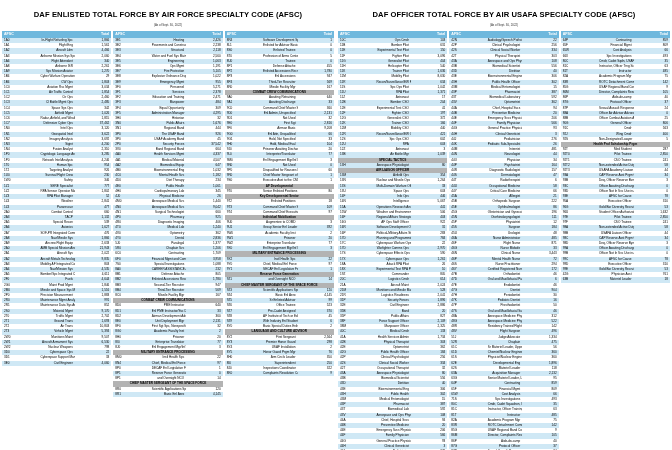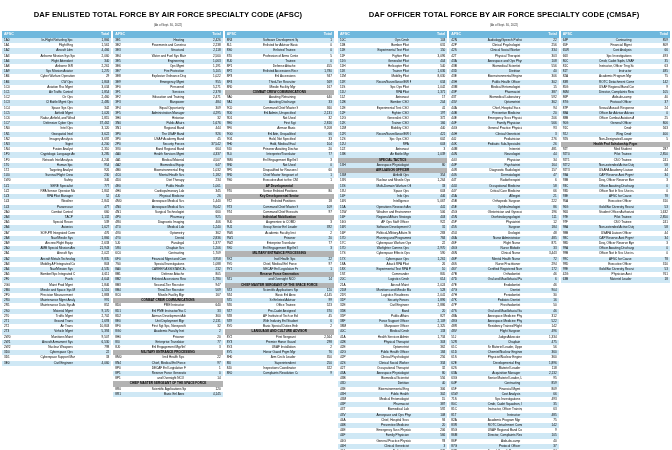--- a/index.html
+++ b/index.html
@@ -1025,21 +1025,21 @@
                 <td class="n">Complaints Resolution Coordinator</td>
                 <td class="v">9</td>
               </tr>
             </tbody>
           </table>
         </div>
     </div>
   </div>
 
   <div class="panel">
-    <div class="ptitle">DAF OFFICER TOTAL FORCE BY AIR FORCE SPECIALTY CODE (CMSAF)</div>
+    <div class="ptitle">DAF OFFICER TOTAL FORCE BY AIR USAFA SPECIALTY CODE (AFSC)</div>
     <div class="psub">(As of Sept. 30, 2022)</div>
     <div class="cols">
       <div class="col">
           <table>
             <thead>
               <tr>
                 <th colspan="2">AFSC</th>
                 <th class="t">Total</th>
               </tr>
             </thead>

